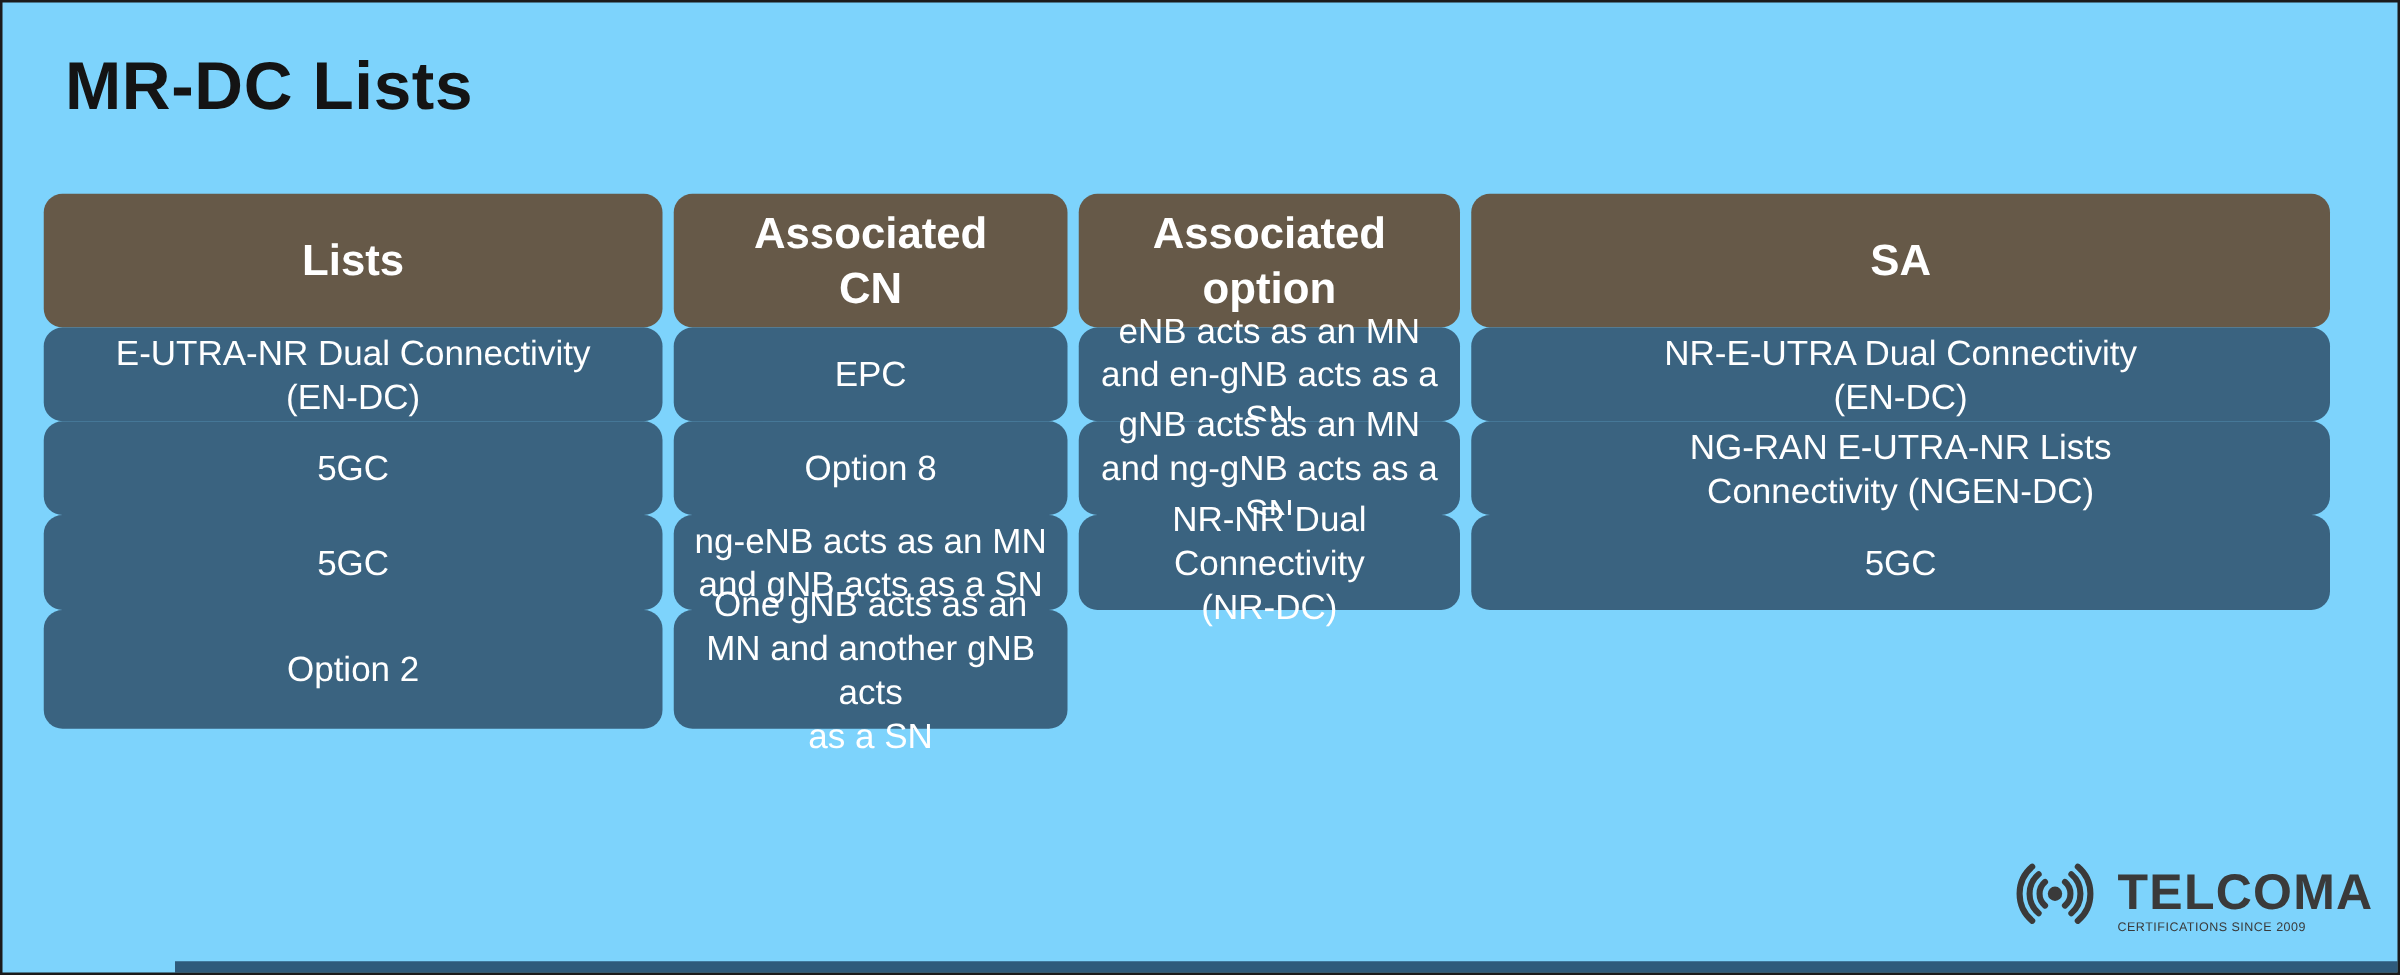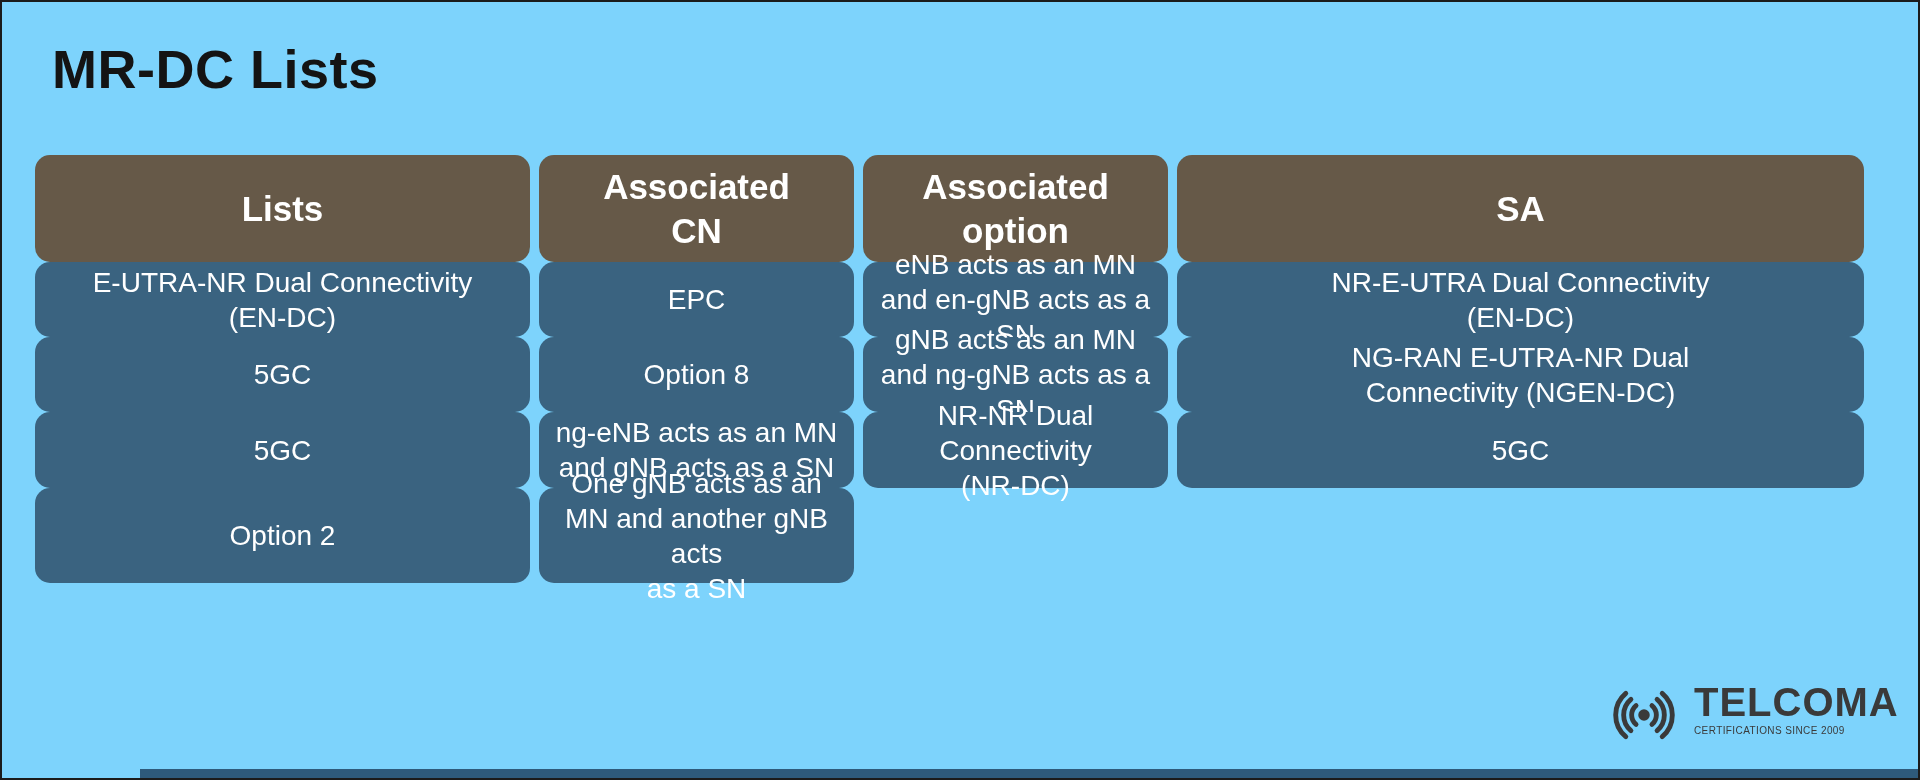--- a/index.html
+++ b/index.html
@@ -61,21 +61,21 @@
     background: var(--cell-bg, #3a6380);
     font-size: 28px;
     font-weight: 400;
     line-height: 1.25;
   }
 
   .logo {
     position: absolute;
     left: 1598px; top: 682px;
     display: flex;
-    align-items: flex-start;
+    align-items: flex-end;
     gap: 4px;
     color: var(--logo-text, #3a3a3a);
   }
   .logo svg { display: block; }
   .logo-text { display: flex; flex-direction: column; }
   .logo-name {
     font-size: 40px;
     font-weight: 700;
     letter-spacing: 1px;
     line-height: 1;
@@ -108,21 +108,21 @@
 (EN-DC)</div>
     <div class="cell body">EPC</div>
     <div class="cell body">eNB acts as an MN and en-gNB acts as a SN</div>
 
     <div class="cell body">NR-E-UTRA Dual Connectivity
 (EN-DC)</div>
     <div class="cell body">5GC</div>
     <div class="cell body">Option 8</div>
     <div class="cell body">gNB acts as an MN and ng-gNB acts as a SN</div>
 
-    <div class="cell body">NG-RAN E-UTRA-NR Dual
+    <div class="cell body">NG-RAN E-UTRA-NR Lists
 Connectivity (NGEN-DC)</div>
     <div class="cell body">5GC</div>
     <div class="cell body">ng-eNB acts as an MN and gNB acts as a SN</div>
 
     <div class="cell body">NR-NR Dual Connectivity
 (NR-DC)</div>
     <div class="cell body">5GC</div>
     <div class="cell body">Option 2</div>
     <div class="cell body">One gNB acts as an MN and another gNB acts
 as a SN</div>

